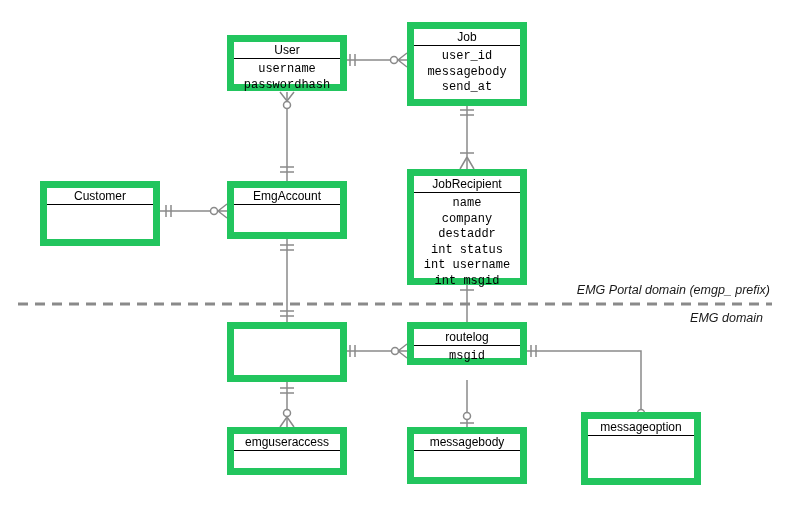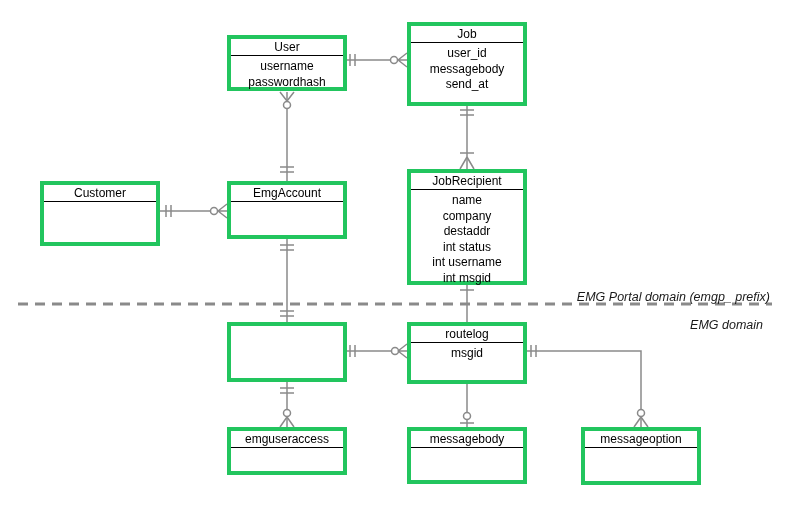--- a/index.html
+++ b/index.html
@@ -14,44 +14,43 @@
   #wires {
     position: absolute;
     left: 0; top: 0;
     width: 797px; height: 506px;
   }
   .entity {
     position: absolute;
     width: 120px;
     box-sizing: border-box;
     background: #ffffff;
-    border: 4px solid #22c55e;
+    border: 7px solid #22c55e;
     font-size: 12px;
     color: #000000;
     text-align: center;
   }
   .etitle {
     height: 16px;
     line-height: 16px;
     border-bottom: 1px solid #000000;
     white-space: nowrap;
     overflow: hidden;
   }
   .ebody {
     padding-top: 3px;
     line-height: 15.5px;
   }
-  .attr { white-space: nowrap; }
+  .attr { white-space: nowrap; font-family: Liberation Mono, monospace; }
   .domain-label {
     position: absolute;
     font-size: 12.5px;
     font-style: italic;
     color: #1a1a1a;
     white-space: nowrap;
-    margin-top: 7px;
   }
   #label-portal { right: 27px; top: 283px; }
   #label-emg   { right: 34px; top: 311px; }
 </style>
 </head>
 <body>
 
 <div id="stage">
 
   <svg id="wires" viewBox="0 0 797 506" stroke="#8a8a8a" stroke-width="1.5" fill="none">
@@ -170,38 +169,38 @@
       <div class="attr">int status</div>
       <div class="attr">int username</div>
       <div class="attr">int msgid</div>
     </div>
   </div>
 
   <div class="entity" style="left:227px; top:322px; height:60px">
     <div class="ebody"></div>
   </div>
 
-  <div class="entity" style="left:407px; top:322px; height:62px">
+  <div class="entity" style="left:407px; top:322px; height:43px">
     <div class="etitle">routelog</div>
     <div class="ebody">
       <div class="attr">msgid</div>
     </div>
   </div>
 
   <div class="entity" style="left:227px; top:427px; height:48px">
     <div class="etitle">emguseraccess</div>
     <div class="ebody"></div>
   </div>
 
   <div class="entity" style="left:407px; top:427px; height:57px">
     <div class="etitle">messagebody</div>
     <div class="ebody"></div>
   </div>
 
-  <div class="entity" style="left:581px; top:427px; height:58px">
+  <div class="entity" style="left:581px; top:412px; height:73px">
     <div class="etitle">messageoption</div>
     <div class="ebody"></div>
   </div>
 
   <div class="domain-label" id="label-portal">EMG Portal domain (emgp_ prefix)</div>
   <div class="domain-label" id="label-emg">EMG domain</div>
 
 </div>
 
 </body></html>

